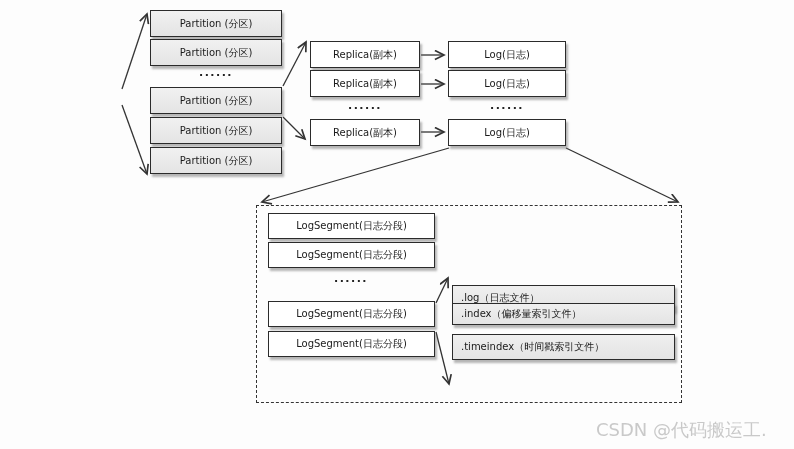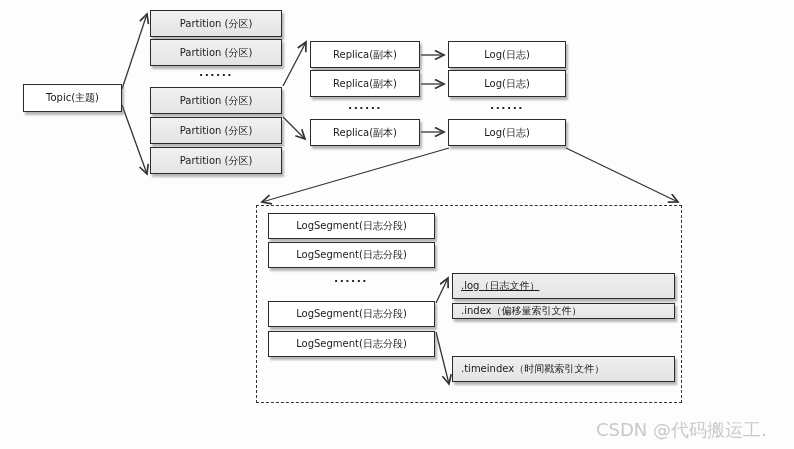--- a/index.html
+++ b/index.html
@@ -55,21 +55,20 @@
     <line x1="283" y1="117" x2="305" y2="139" stroke="#333" stroke-width="1.3" marker-end="url(#ah)"></line>
     <line x1="421" y1="55" x2="444" y2="55" stroke="#333" stroke-width="1.3" marker-end="url(#ah)"></line>
     <line x1="421" y1="84" x2="444" y2="84" stroke="#333" stroke-width="1.3" marker-end="url(#ah)"></line>
     <line x1="421" y1="132" x2="444" y2="132" stroke="#333" stroke-width="1.3" marker-end="url(#ah)"></line>
     <line x1="449" y1="148" x2="262" y2="202" stroke="#333" stroke-width="1.3" marker-end="url(#ah)"></line>
     <line x1="566" y1="148" x2="678" y2="202" stroke="#333" stroke-width="1.3" marker-end="url(#ah)"></line>
     <line x1="436" y1="303" x2="448" y2="278" stroke="#333" stroke-width="1.3" marker-end="url(#ah)"></line>
     <line x1="436" y1="332" x2="449" y2="384" stroke="#333" stroke-width="1.3" marker-end="url(#ah)"></line>
   </svg>
 
-  <div class="box" style="left:23px;top:84px;width:99px;height:28px;">Topic(主题)</div>
 
   <div class="box gray" style="left:150px;top:10px;width:132px;height:27px;">Partition (分区)</div>
   <div class="box gray" style="left:150px;top:39px;width:132px;height:27px;">Partition (分区)</div>
   <div class="ellipsis" style="left:196px;top:66px;">......</div>
   <div class="box gray" style="left:150px;top:87px;width:132px;height:27px;">Partition (分区)</div>
   <div class="box gray" style="left:150px;top:117px;width:132px;height:27px;">Partition (分区)</div>
   <div class="box gray" style="left:150px;top:147px;width:132px;height:27px;">Partition (分区)</div>
 
   <div class="box" style="left:310px;top:41px;width:110px;height:27px;">Replica(副本)</div>
   <div class="box" style="left:310px;top:70px;width:110px;height:27px;">Replica(副本)</div>
@@ -82,19 +81,19 @@
   <div class="box" style="left:448px;top:119px;width:118px;height:27px;">Log(日志)</div>
 
   <div class="dashed" style="left:256px;top:205px;width:426px;height:198px;"></div>
 
   <div class="box" style="left:268px;top:213px;width:167px;height:26px;">LogSegment(日志分段)</div>
   <div class="box" style="left:268px;top:242px;width:167px;height:26px;">LogSegment(日志分段)</div>
   <div class="ellipsis" style="left:331px;top:272px;">......</div>
   <div class="box" style="left:268px;top:301px;width:167px;height:26px;">LogSegment(日志分段)</div>
   <div class="box" style="left:268px;top:331px;width:167px;height:26px;">LogSegment(日志分段)</div>
 
-  <div class="box filebox" style="left:452px;top:273px;width:223px;height:26px;text-decoration:underline;">.log（日志文件）</div>
-  <div class="box filebox" style="left:452px;top:303px;width:223px;height:16px;">.index（偏移量索引文件）</div>
-  <div class="box filebox" style="left:452px;top:334px;width:223px;height:26px;margin-top:22px;">.timeindex（时间戳索引文件）</div>
+  <div class="box filebox" style="left:452px;top:285px;width:223px;height:26px;">.log（日志文件）</div>
+  <div class="box filebox" style="left:452px;top:303px;width:223px;height:22px;">.index（偏移量索引文件）</div>
+  <div class="box filebox" style="left:452px;top:334px;width:223px;height:26px;">.timeindex（时间戳索引文件）</div>
 
   <div class="watermark">CSDN @代码搬运工.</div>
 
 </div>
 
 </body></html>

